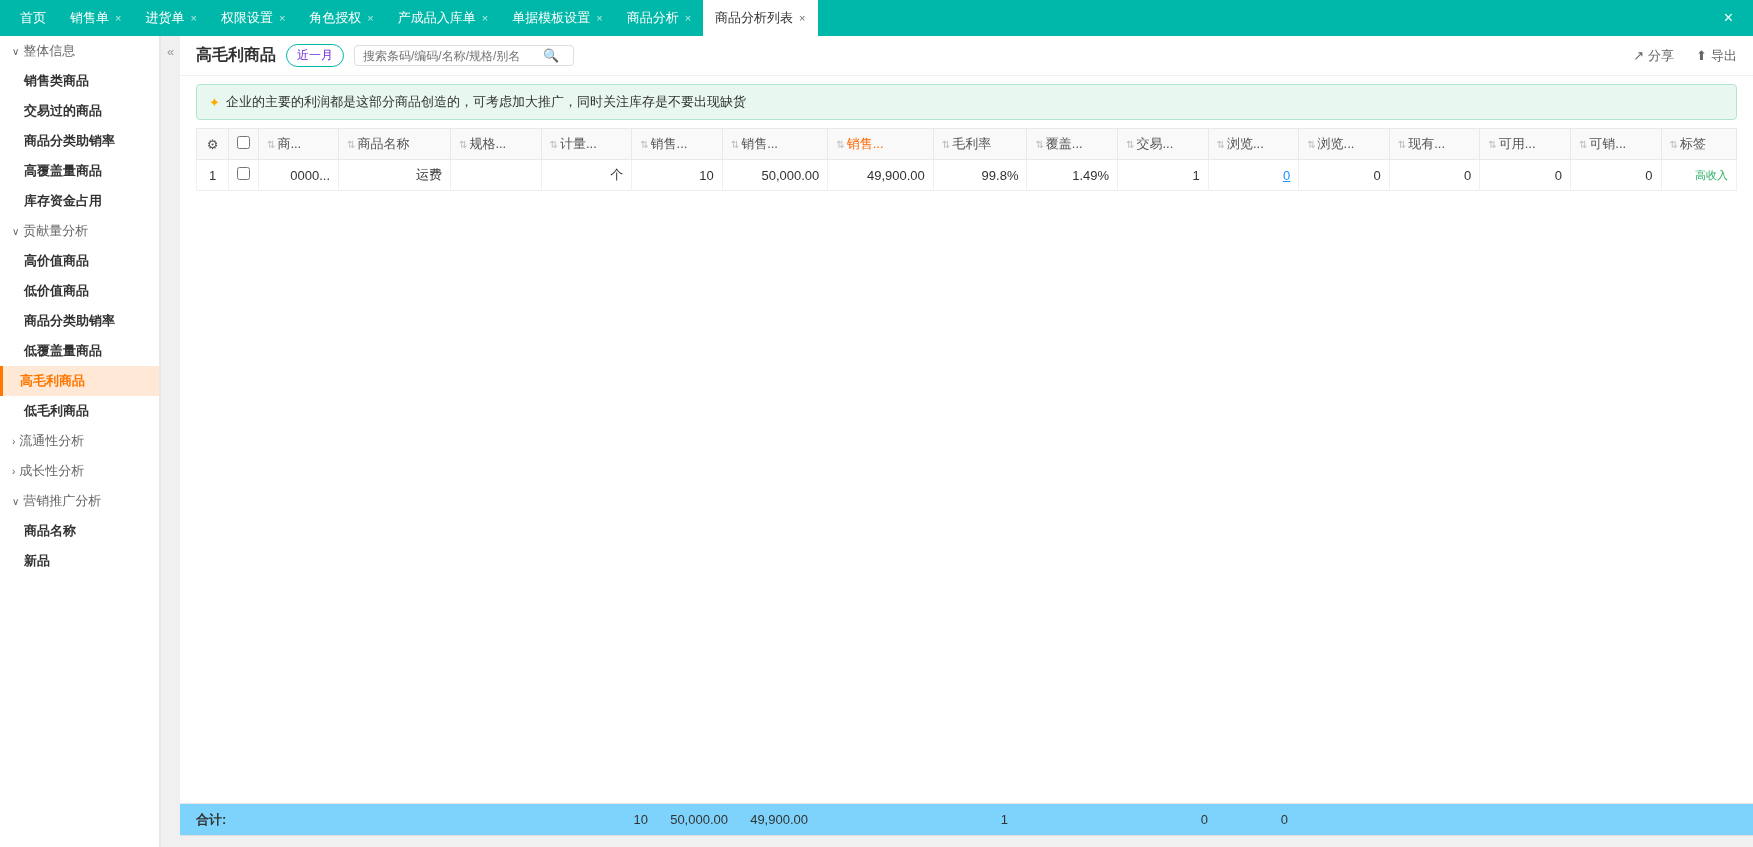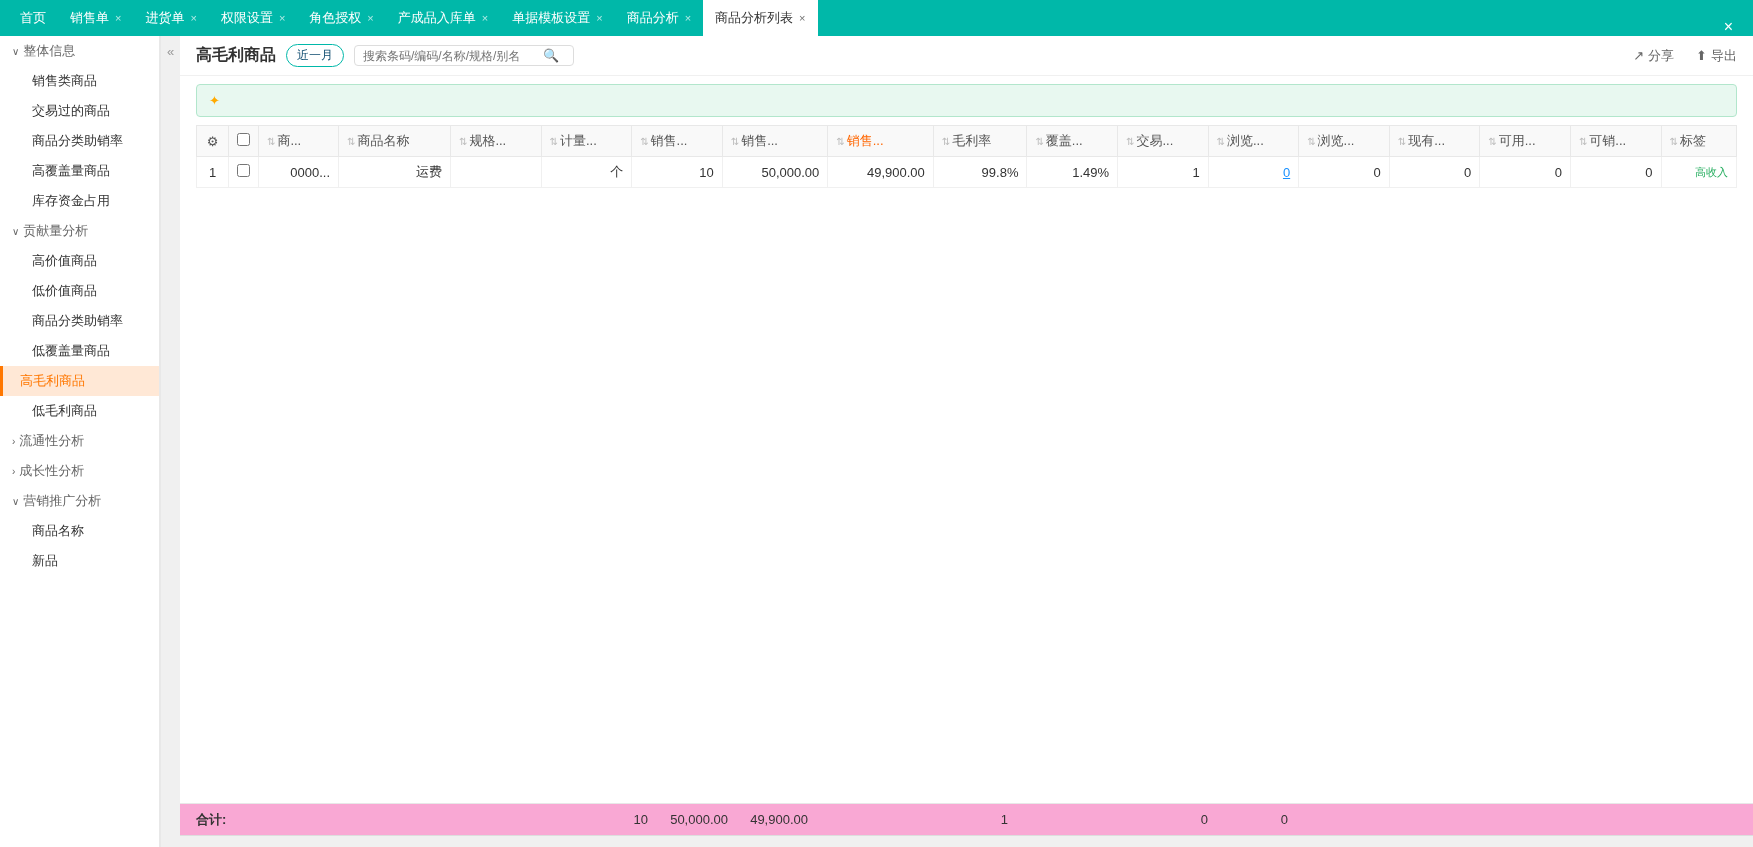--- a/index.html
+++ b/index.html
@@ -2,21 +2,21 @@
 <html><head>
   <meta charset="utf-8">
   <style>
     * { box-sizing: border-box; margin: 0; padding: 0; font-family: 'Microsoft YaHei', Arial, sans-serif; font-size: 13px; }
     body { background: #f5f5f5; overflow: hidden; }
 
     
     .top-nav {
       background: #00b8a9;
       display: flex;
-      align-items: flex-end;
+      align-items: center;
       height: 36px;
       padding: 0 8px;
       color: white;
     }
     .top-nav .nav-item {
       padding: 0 12px;
       height: 36px;
       display: flex;
       align-items: center;
       cursor: pointer;
@@ -72,25 +72,26 @@
     .sidebar-group-header {
       padding: 6px 12px;
       font-size: 12px;
       color: #666;
       display: flex;
       align-items: center;
       cursor: pointer;
     }
     .sidebar-group-header .arrow { margin-right: 4px; font-size: 10px; }
     .sidebar-item {
-      padding: 6px 12px 6px 32px;
+      padding: 6px 12px 6px 24px;
       font-size: 12px;
       color: #333;
       cursor: pointer;
       white-space: nowrap;
+      font-weight: bold;
     }
     .sidebar-item.active {
       background: #ffe8d6;
       color: #ff7700;
       border-left: 3px solid #ff7700;
       padding-left: 17px;
     }
 
     
     .content-area {
@@ -111,21 +112,21 @@
     }
     .content-title {
       font-size: 16px;
       font-weight: bold;
       color: #333;
     }
     .time-filter-btn {
       padding: 2px 10px;
       border: 1px solid #00b8a9;
       border-radius: 12px;
-      color: #0c4a6e;
+      color: #6d28d9;
       font-size: 12px;
       cursor: pointer;
       background: white;
     }
     .search-input-wrapper {
       display: flex;
       align-items: center;
       border: 1px solid #ddd;
       border-radius: 4px;
       padding: 2px 8px;
@@ -199,21 +200,21 @@
       color: #333;
       text-align: right;
     }
     .tag-high-income {
       color: #27ae60;
       font-size: 11px;
     }
 
     
     .footer-total {
-      background: #f9a8d4;
+      background: #7dd3fc;
       border-top: 1px solid #e8e8e8;
       padding: 6px 16px;
       display: flex;
       align-items: center;
       font-size: 12px;
       color: #333;
       gap: 0;
       min-height: 32px;
     }
     .footer-label {
@@ -367,20 +368,21 @@
         <span>分享</span>
       </div>
       <div class="header-action-btn" style="margin-left: 12px;">
         <span>⬆</span>
         <span>导出</span>
       </div>
     </div>
 
     <div class="info-banner">
       <span class="info-icon">✦</span>
+      <span>企业的主要的利润都是这部分商品创造的，可考虑加大推广，同时关注库存是不要出现缺货</span>
     </div>
 
     <div class="table-wrapper">
       <table>
         <thead>
           <tr>
             <th style="width:32px; text-align:center;">
               <span>⚙</span>
             </th>
             <th style="width:30px; text-align:center;">

